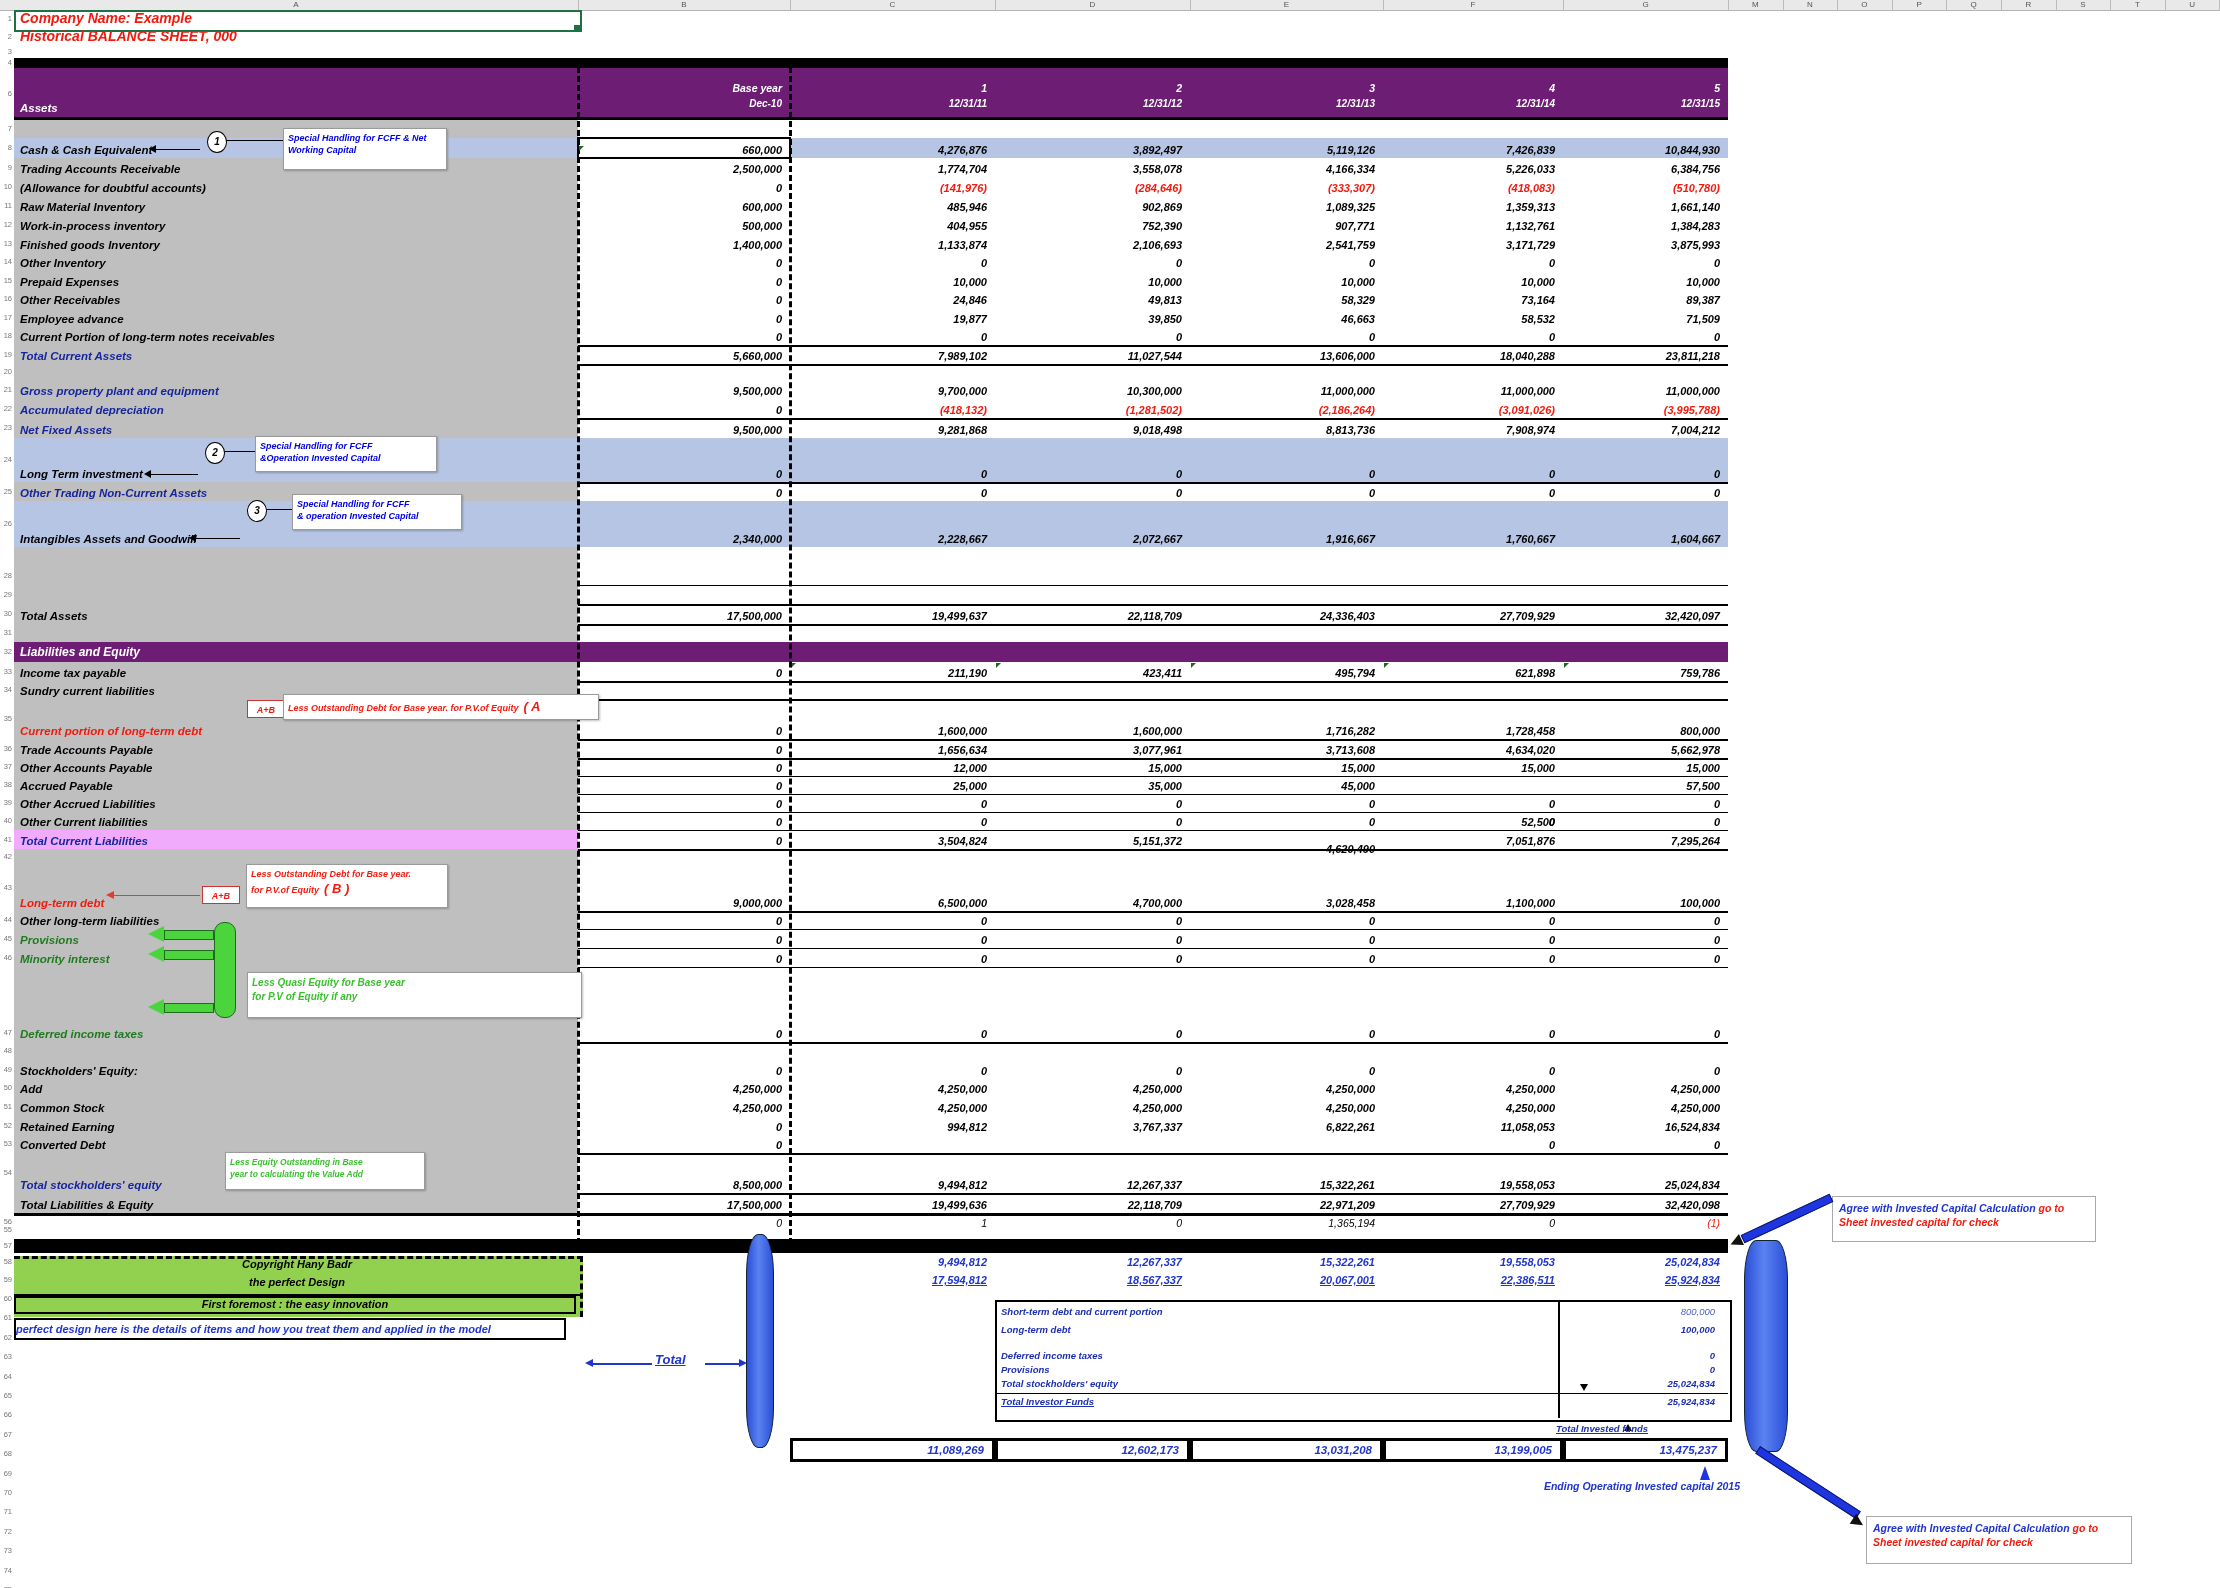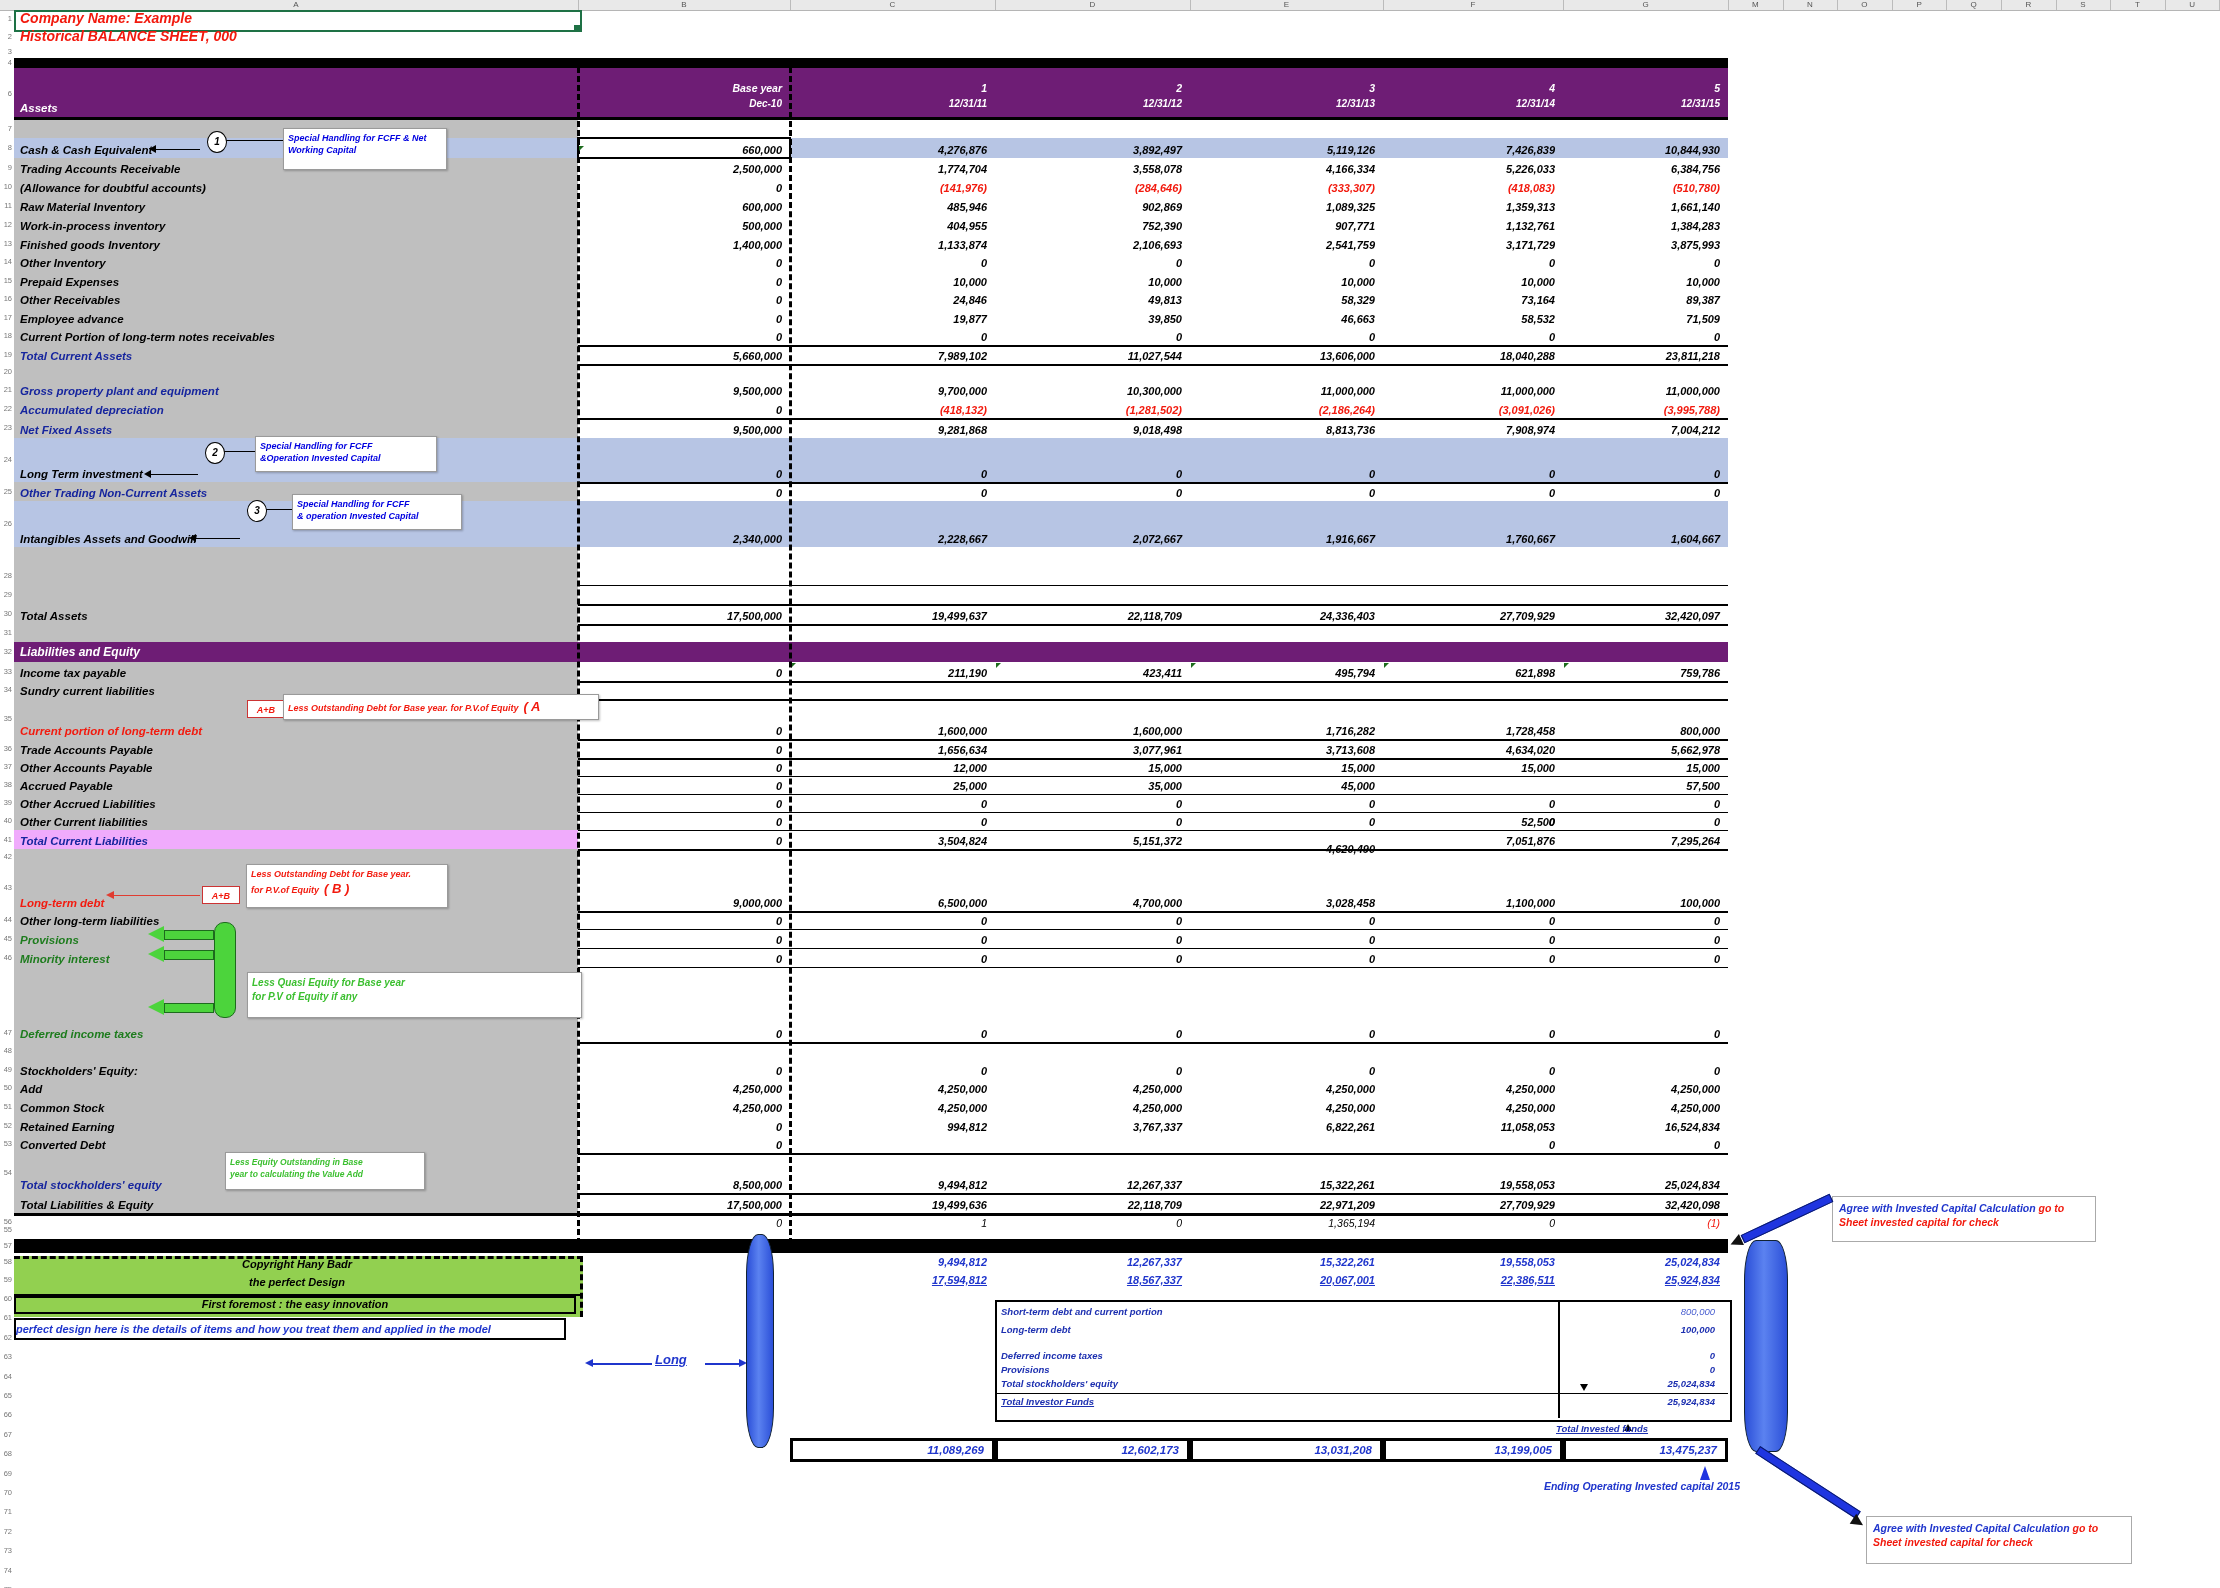--- a/index.html
+++ b/index.html
@@ -549,21 +549,21 @@
       <div style="text-align:center;width:100%">Copyright Hany Badr</div>
     </div>
     <div class="cell" style="left: 14px; top: 1276px; width: 566px; height: 18px; position: absolute;">
       <div style="text-align:center;width:100%">the perfect  Design</div>
     </div>
     <div class="cell" style="left: 14px; top: 1296px; width: 562px; height: 18px; position: absolute; background: rgb(146, 208, 80); border: 2px solid rgb(0, 0, 0); box-sizing: border-box;">
       <div style="text-align:center;width:100%">First foremost : the easy innovation</div>
     </div>
     <div class="abs" style="left: 14px; top: 1294px; width: 566px; height: 0px; position: absolute; border-top: 2px solid rgb(0, 0, 0);"></div>
     <div class="cell" style="left: 14px; top: 1318px; width: 552px; height: 22px; position: absolute; background: rgb(255, 255, 255); border: 2px solid rgb(0, 0, 0); box-sizing: border-box; line-height: 18px; font-size: 11px;"><span class="bluev">perfect design here is the details of items and how you treat them and applied in the model</span></div>
-    <div class="cell" style="left: 655px; top: 1352px; width: 60px; height: 18px; position: absolute;"><span class="bluev und" style="font-size:13px">Long</span></div>
+    <div class="cell" style="left: 655px; top: 1352px; width: 60px; height: 18px; position: absolute;"><span class="bluev und" style="font-size:13px">Total</span></div>
     <div class="abs" style="left: 592px; top: 1363px; width: 60px; height: 0px; position: absolute; border-top: 2px solid rgb(31, 53, 204);"></div>
     <div class="tri" style="left: 585px; top: 1359px; width: 0px; height: 0px; position: absolute; border-right: 8px solid rgb(31, 53, 204); border-top: 4px solid transparent; border-bottom: 4px solid transparent;"></div>
     <div class="abs" style="left: 705px; top: 1363px; width: 34px; height: 0px; position: absolute; border-top: 2px solid rgb(31, 53, 204);"></div>
     <div class="tri" style="left: 739px; top: 1359px; width: 0px; height: 0px; position: absolute; border-left: 8px solid rgb(31, 53, 204); border-top: 4px solid transparent; border-bottom: 4px solid transparent;"></div>
     <div class="pill" style="left: 746px; top: 1234px; width: 26px; height: 212px; position: absolute;"></div>
     <div class="pill" style="left: 1744px; top: 1240px; width: 42px; height: 210px; position: absolute;"></div>
     <div class="abs" style="left: 995px; top: 1300px; width: 733px; height: 118px; position: absolute; background: rgb(255, 255, 255); border: 2.5px solid rgb(0, 0, 0);"></div>
     <div class="abs" style="left: 1558px; top: 1300px; width: 0px; height: 118px; position: absolute; border-left: 2.5px solid rgb(0, 0, 0);"></div>
     <div class="cell mtlab" style="left: 1001px; top: 1306px; width: 550px; height: 14px; position: absolute;">Short-term debt and current portion</div>
     <div class="cell v mtlab thinv" style="left: 1563px; top: 1306px; width: 160px; height: 14px; position: absolute;">800,000</div>

